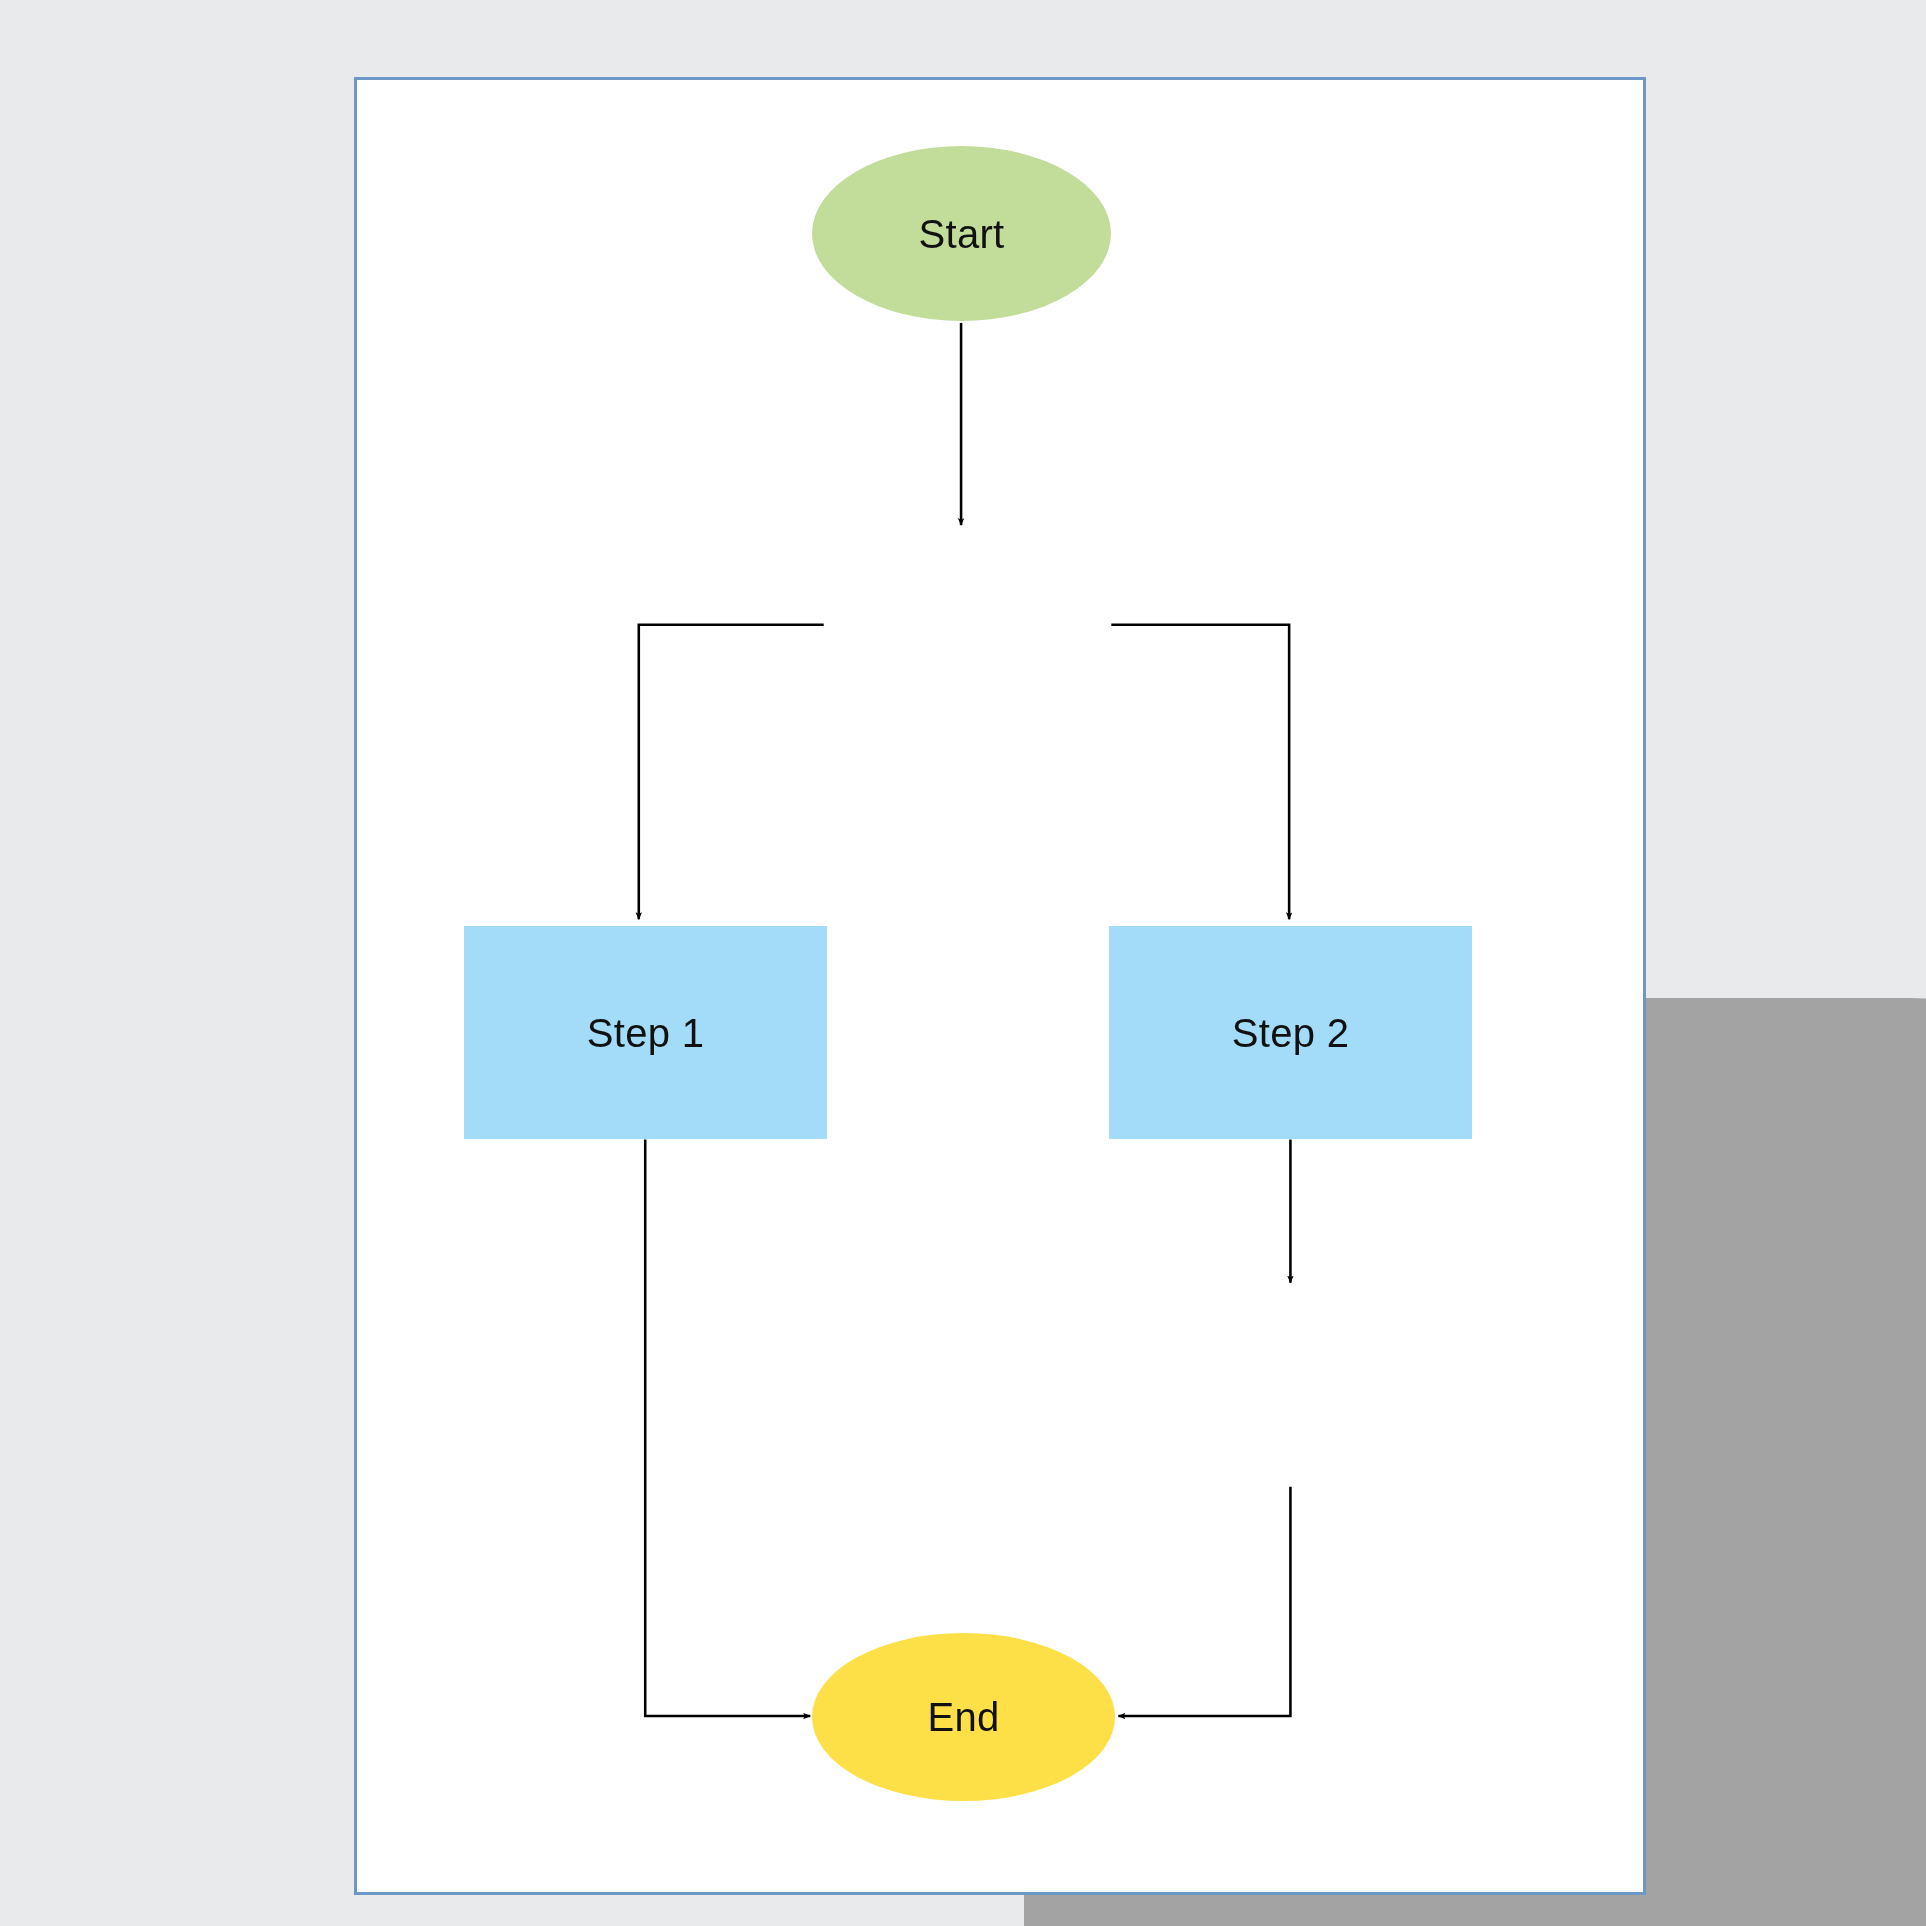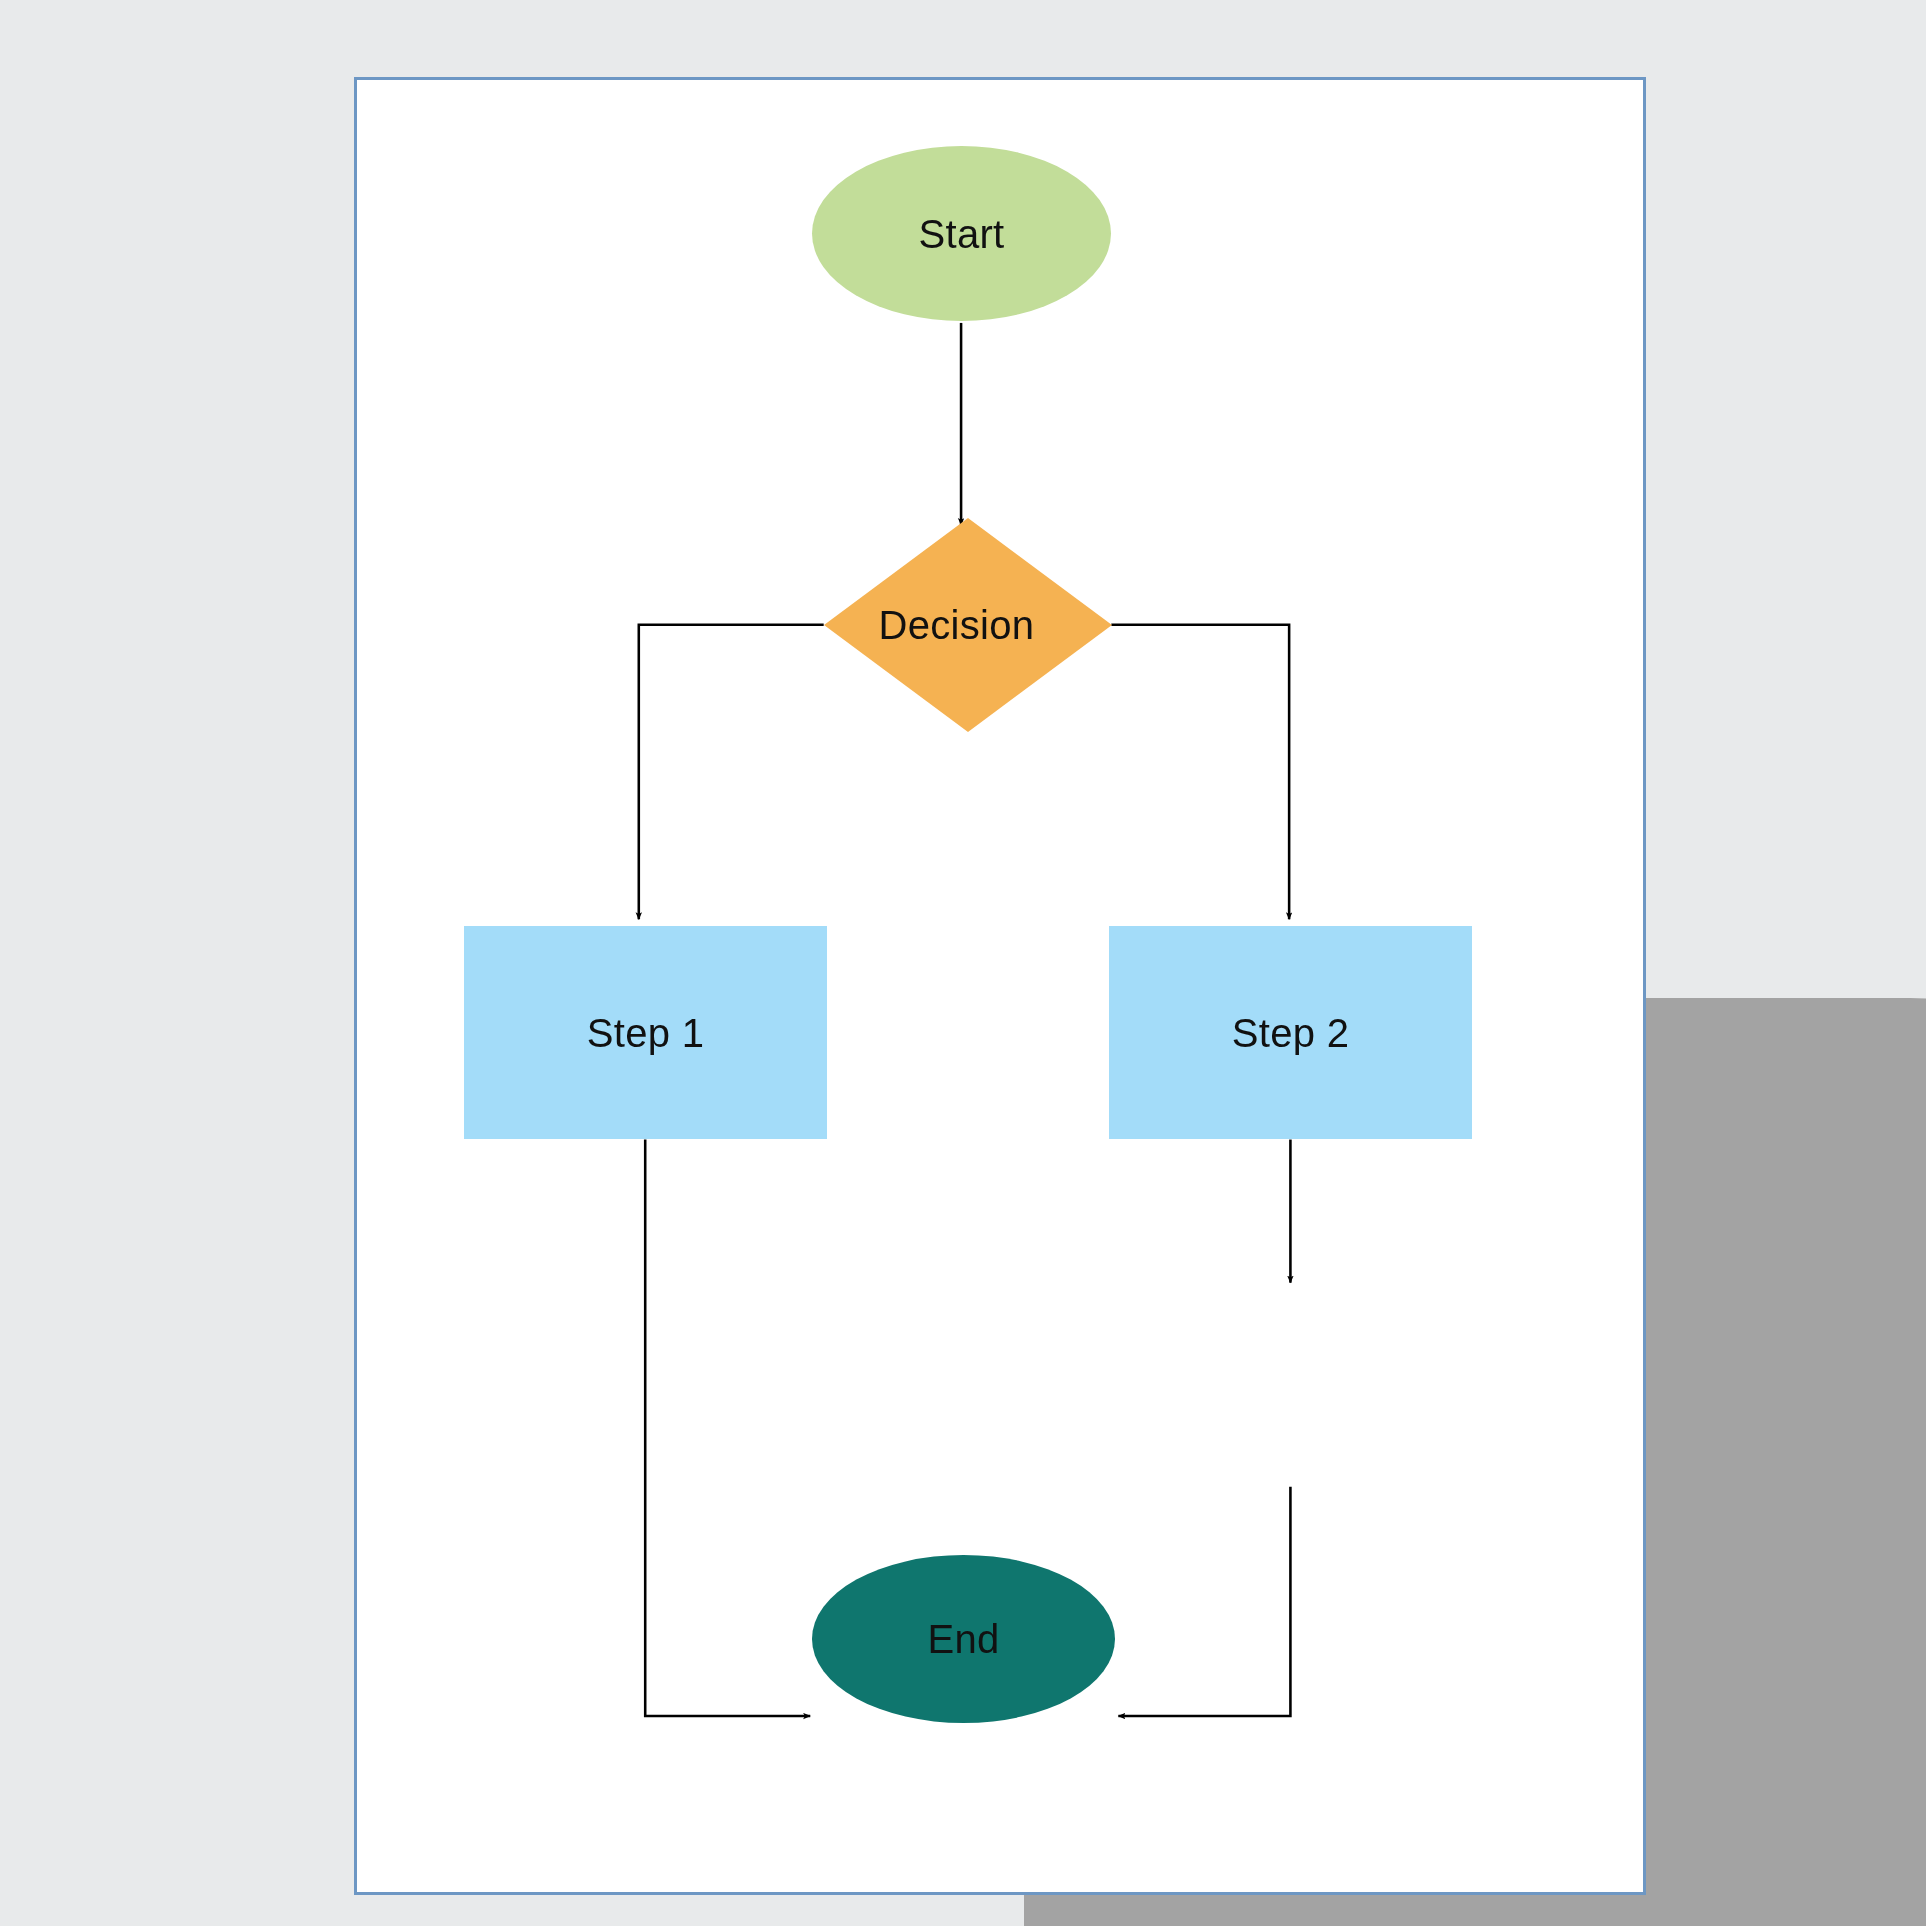--- a/index.html
+++ b/index.html
@@ -116,24 +116,24 @@
   }
   #node-step3 {
     left: 1109px;
     top: 1289px;
     width: 363px;
     height: 198px;
   }
   
   #node-end {
     left: 812px;
-    top: 1555px;
+    top: 1633px;
     width: 303px;
     height: 168px;
-    background: #0f766e;
+    background: #fde047;
     border-radius: 50%;
   }
 </style>
 </head>
 <body>
 
 <div id="root">
 
   <div id="backdrop-shape"></div>
 
@@ -156,24 +156,20 @@
 
     <path d="M 1005 1775 L 1005 2673 L 1262 2673" fill="none" stroke="#000000" stroke-width="4" marker-end="url(#arrowhead)"></path>
 
     <path d="M 2010 2316 L 2010 2673 L 1742 2673" fill="none" stroke="#000000" stroke-width="4" marker-end="url(#arrowhead)"></path>
   </svg>
 
   <div class="node" id="node-start">
     <span class="node-label">Start</span>
   </div>
 
-  <div class="node" id="node-decision">
-    <div id="decision-shape"></div>
-    <span class="node-label">Decision</span>
-  </div>
 
   <div class="node process-box" id="node-step1">
     <span class="node-label">Step 1</span>
   </div>
 
   <div class="node process-box" id="node-step2">
     <span class="node-label">Step 2</span>
   </div>
 
 

